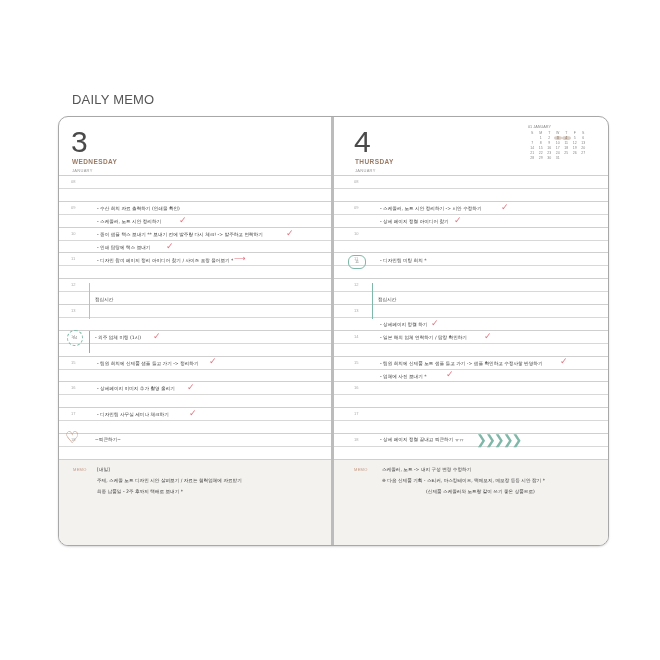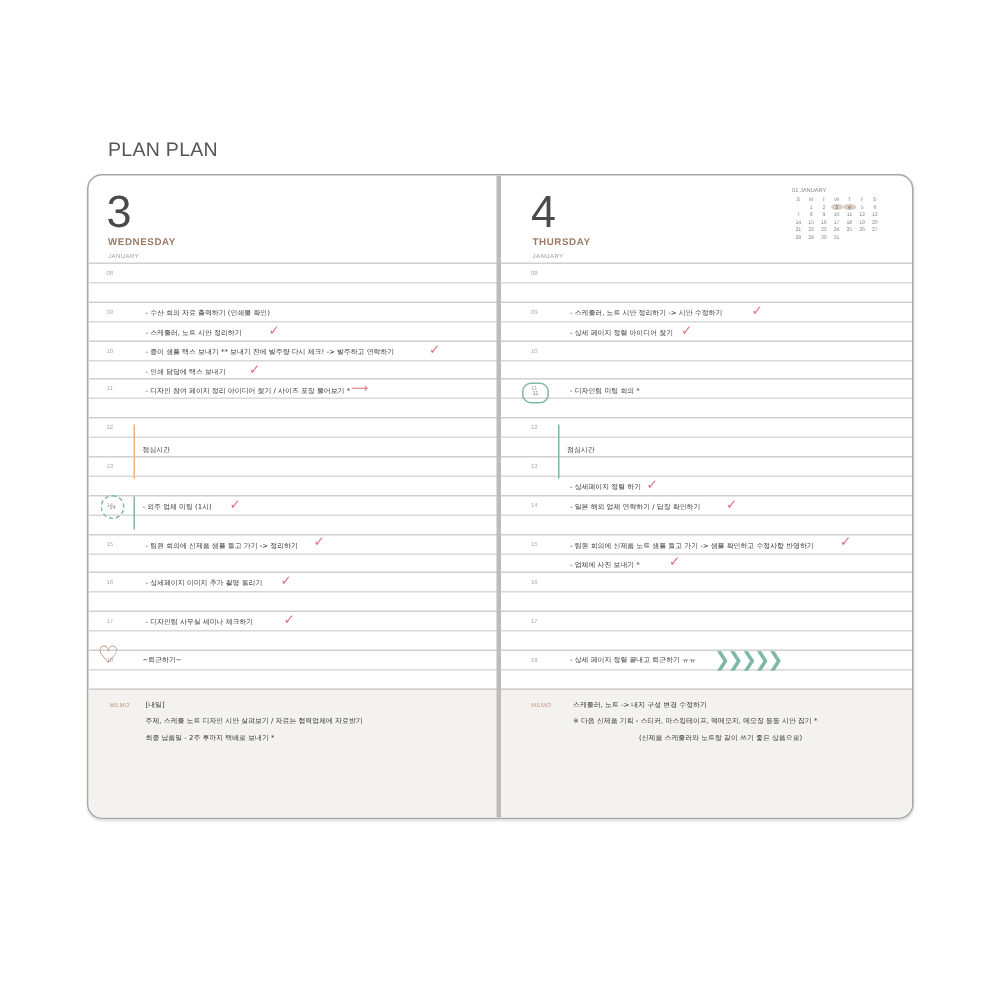--- a/index.html
+++ b/index.html
@@ -24,21 +24,21 @@
   .mini-cal { position:absolute; left:194px; top:8px; width:60px; }
   .mini-cal .mhead { font-size:3.8px; color:#888; margin-bottom:2px; }
   .mini-cal .grid { display:grid; grid-template-columns:repeat(7, 8.5px); font-size:3.5px; color:#888; row-gap:1px; }
   .mini-cal .grid span { text-align:center; }
   .circled { border-radius:50%; background:#d9cfc6; color:#7a5f4e !important; }
   .arrow-v { position:absolute; width:0; border-left:1px solid; }
 </style>
 </head>
 <body>
 
-<div class="title">PLAN PLAN</div>
+<div class="title">DAILY MEMO</div>
 
 <div class="book">
 
   <div class="page left">
     <div class="daynum">3</div>
     <div class="weekday">WEDNESDAY</div>
     <div class="month">JANUARY</div>
 
     <div class="lines" id="left-lines">
         <div class="hline hour" style="top: 0px;"></div>

